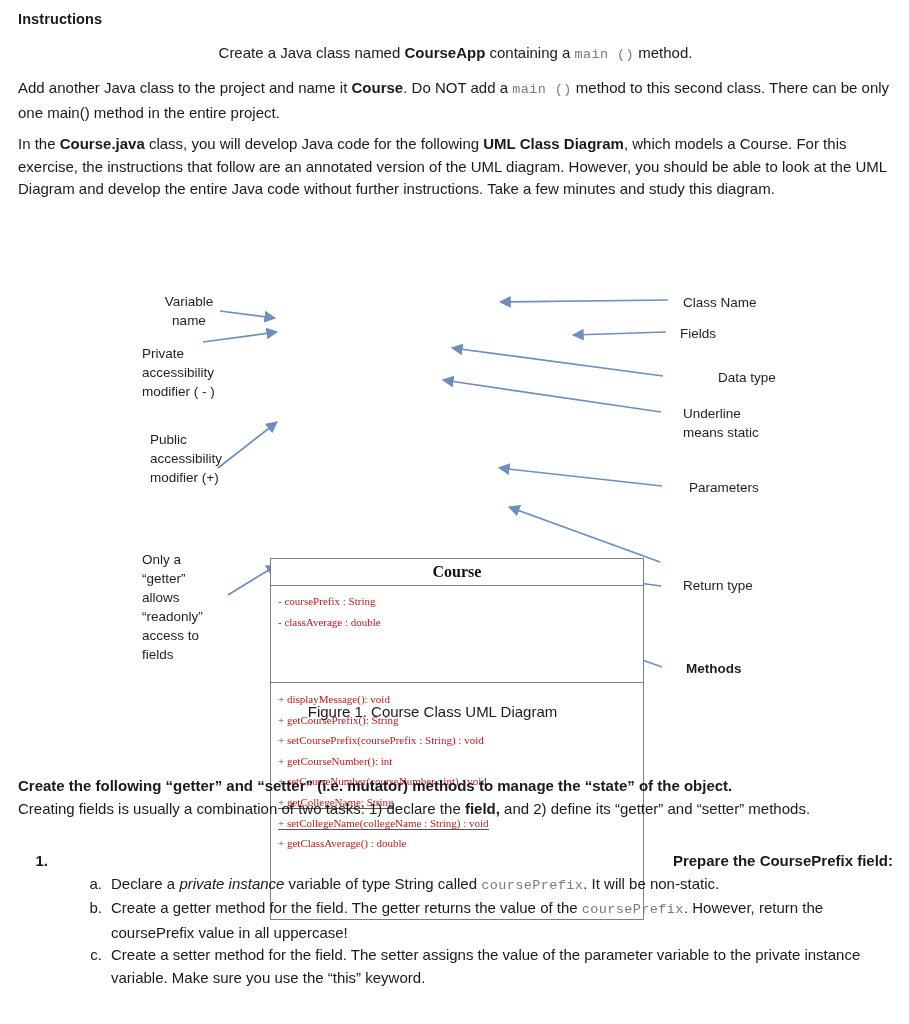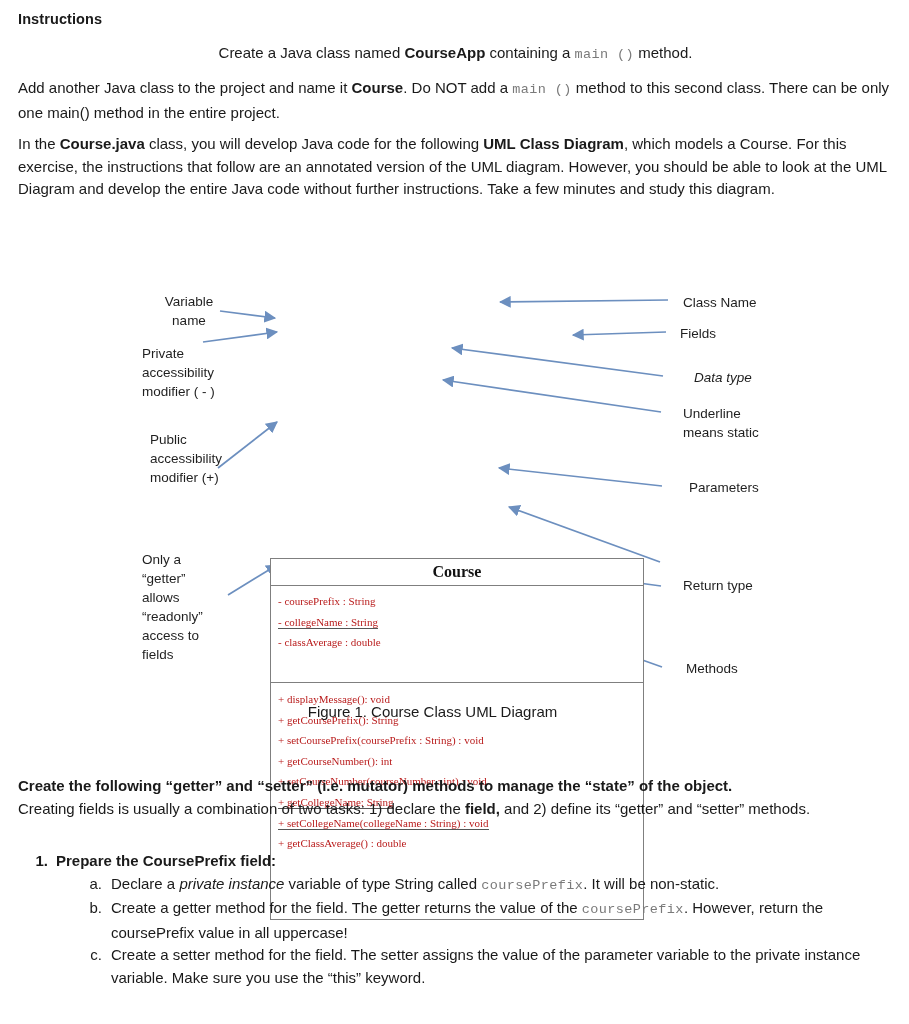--- a/index.html
+++ b/index.html
@@ -73,21 +73,21 @@
     position:absolute;left:0;width:865px;top:703px;text-align:center;
     font-size:15px;color:#1a1a1a;
   }
 
   
   .blk{position:absolute;left:18px;width:875px;font-size:15px;line-height:22.5px;}
   ol.lvl1{margin:0;padding:0;list-style:none;}
   ol.lvl1 > li{position:relative;padding-left:0;}
   .li-row{display:flex;align-items:flex-start;}
   .li-num{width:30px;flex:0 0 30px;text-align:right;padding-right:8px;font-weight:bold;}
-  .li-body{flex:1 1 auto;}
+  .li-body{flex:1 1 auto;text-align:right;}
   .sub-list{margin:0;padding:0;list-style:none;}
   .sub-list > li{display:flex;align-items:flex-start;}
   .sub-marker{width:22px;flex:0 0 22px;text-align:right;padding-right:9px;}
   svg.arrows{position:absolute;left:0;top:0;width:909px;height:460px;overflow:visible;}
 </style>
 </head>
 <body>
 
 <div class="page">
 
@@ -130,21 +130,20 @@
         <line x1="218" y1="198" x2="277" y2="152" marker-end="url(#ah)"></line>
 
         <line x1="228" y1="325" x2="277" y2="295" marker-end="url(#ah)"></line>
       </g>
     </svg>
 
     <div class="uml-box">
       <div class="uml-title">Course</div>
       <div class="uml-fields" id="uml-fields">
           <div class="uml-line"><span>- coursePrefix : String</span></div>
-          <div class="uml-line static"><span>- collegeName : String</span></div>
           <div class="uml-line"><span>- classAverage : double</span></div>
         </div>
       <div class="uml-methods" id="uml-methods">
           <div class="uml-line"><span>+ displayMessage(): void</span></div>
           <div class="uml-line"><span>+ getCoursePrefix(): String</span></div>
           <div class="uml-line"><span>+ setCoursePrefix(coursePrefix : String) : void</span></div>
           <div class="uml-line"><span>+ getCourseNumber(): int</span></div>
           <div class="uml-line"><span>+ setCourseNumber(courseNumber : int) : void</span></div>
           <div class="uml-line static"><span>+ getCollegeName: String</span></div>
           <div class="uml-line static"><span>+ setCollegeName(collegeName : String) : void</span></div>
@@ -162,26 +161,26 @@
 modifier (+)</div>
     <div class="anno" style="left:142px;top:280px;width:100px;">Only a
 “getter”
 allows
 “readonly”
 access to
 fields</div>
 
     <div class="anno right" style="left:683px;top:23px;">Class Name</div>
     <div class="anno right" style="left:680px;top:54px;">Fields</div>
-    <div class="anno right" style="left:694px;top:98px;font-style:italic;">Data type</div>
+    <div class="anno right" style="left:718px;top:98px;">Data type</div>
     <div class="anno right" style="left:683px;top:134px;width:110px;">Underline
 means static</div>
     <div class="anno right" style="left:689px;top:208px;">Parameters</div>
     <div class="anno right" style="left:683px;top:306px;">Return type</div>
-    <div class="anno right" style="left:686px;top:389px;">Methods</div>
+    <div class="anno right" style="left:686px;top:389px;font-weight:bold;">Methods</div>
   </div>
 
   <div class="caption">Figure 1. Course Class UML Diagram</div>
 
   <div class="blk" style="top:775px;">
     <div style="font-weight:bold;">Create the following “getter” and “setter” (i.e. mutator) methods to manage the “state” of the object.</div>
     <div id="lead-runs"><span>Creating fields is usually a combination of two tasks: 1) declare the </span><b>field,</b><span> and 2) define its “getter” and “setter” methods.</span></div>
   </div>
 
   <div class="blk" style="top:850px;">

